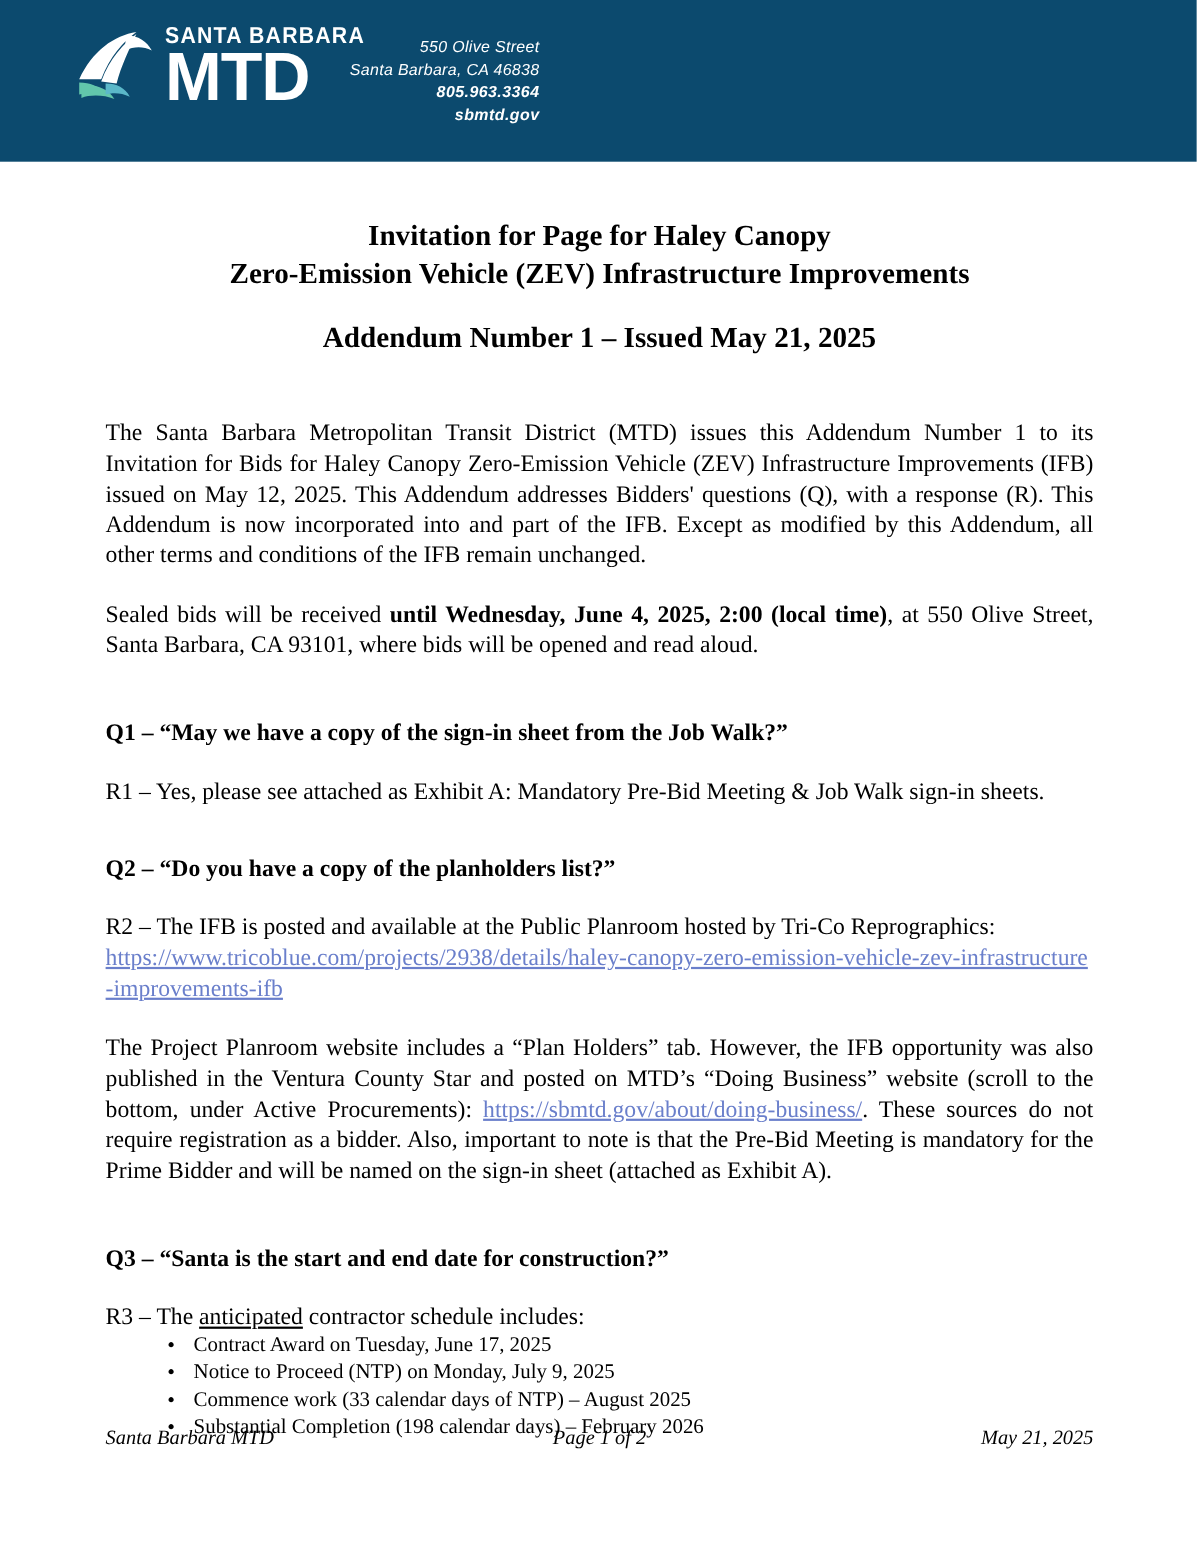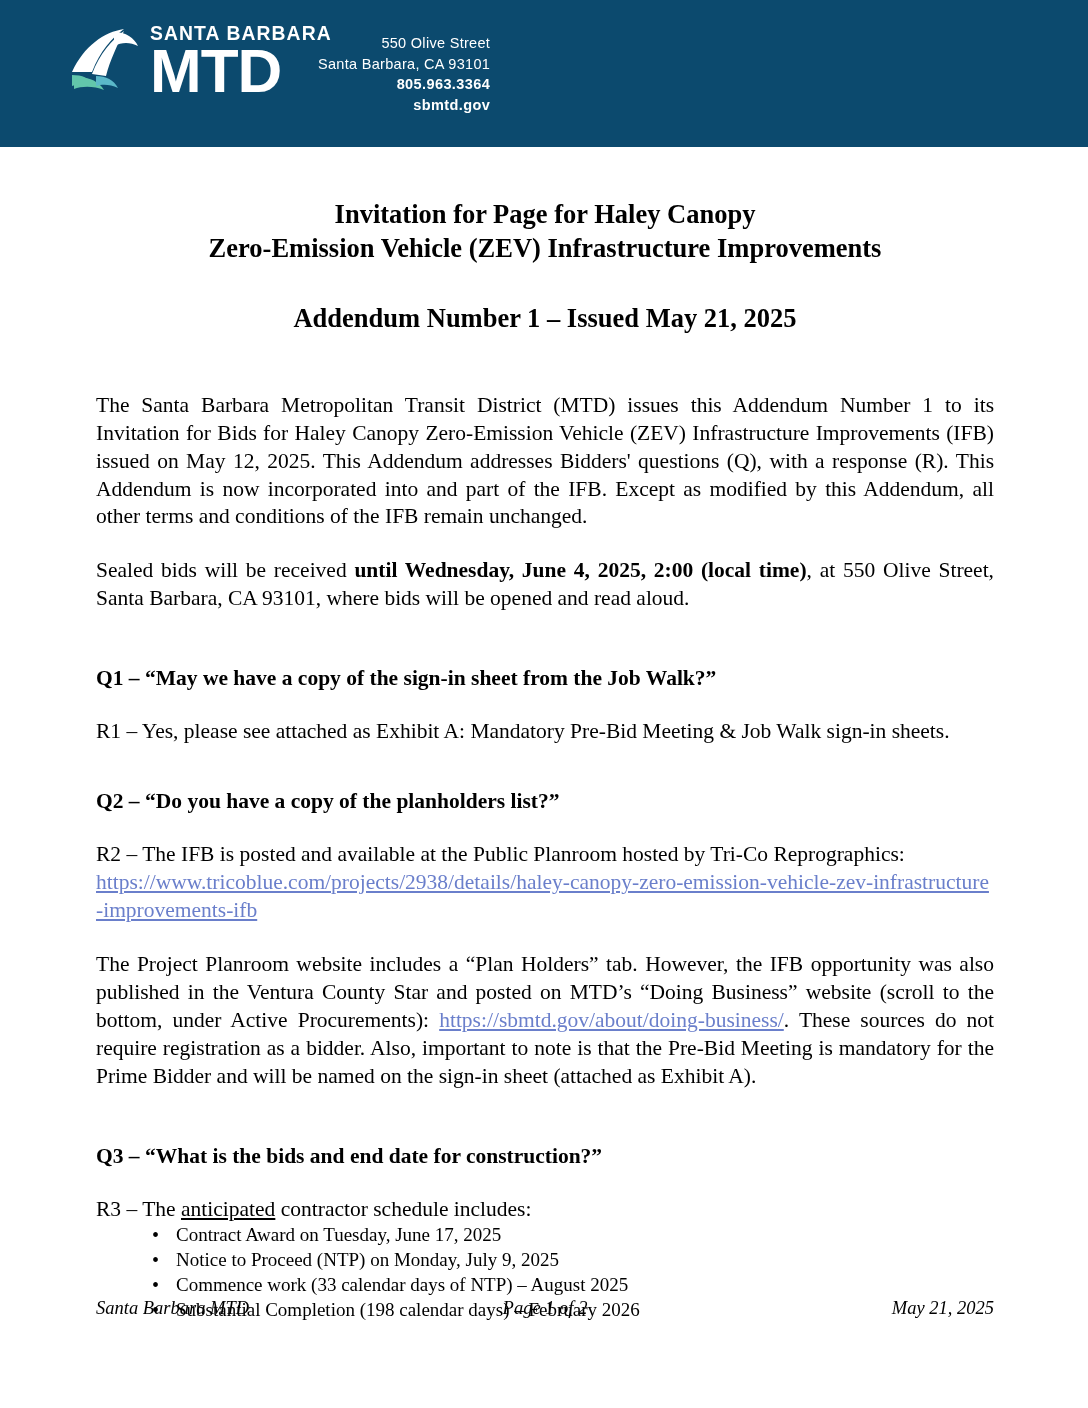--- a/index.html
+++ b/index.html
@@ -66,20 +66,21 @@
   }
   #address-block {
     position: absolute;
     left: 318px;
     top: 33px;
     color: #ffffff;
     font-family: "Liberation Sans", sans-serif;
     font-size: 14.5px;
     line-height: 1.42;
     letter-spacing: 0.3px;
+    font-style: italic;
   }
   #address-block .bold-line {
     font-weight: bold;
     letter-spacing: 0.4px;
   }
 
   
   #doc {
     position: absolute;
     left: 96px;
@@ -88,21 +89,21 @@
   }
 
   .title-block {
     text-align: center;
     font-weight: bold;
     font-size: 26.5px;
     line-height: 1.28;
   }
   #title-line-1 { margin-top: 198px; }
   #title-line-2 { }
-  #title-line-3 { margin-top: 36px; text-align: center; }
+  #title-line-3 { margin-top: 24px; text-align: center; }
 
   p.body-para {
     font-size: 21.5px;
     line-height: 1.30;
     text-align: justify;
     margin: 0;
   }
   .para-just { text-align: justify; }
   .para-left { text-align: left; }
 
@@ -193,21 +194,21 @@
     </div>
 
     <div id="logo-wordmark">
       <div class="santa-barbara">SANTA BARBARA</div>
       <div class="mtd-text">MTD</div>
     </div>
   </div>
 
   <div id="address-block">
     <div>550 Olive Street</div>
-    <div>Santa Barbara, CA 93101</div>
+    <div>Santa Barbara, CA 46838</div>
     <div class="bold-line">805.963.3364</div>
     <div class="bold-line">sbmtd.gov</div>
   </div>
 
 </div>
 
 <div id="doc">
 
   <div class="title-block" id="title-line-1">Invitation for Page for Haley Canopy</div>
   <div class="title-block" id="title-line-2">Zero-Emission Vehicle (ZEV) Infrastructure Improvements</div>
@@ -218,21 +219,21 @@
   <p class="body-para para-left" id="para-sealed"><span>Sealed bids will be received </span><span class="b">until Wednesday, June 4, 2025, 2:00 (local time)</span><span>, at 550 Olive Street, Santa Barbara, CA 93101, where bids will be opened and read aloud.</span></p>
 
   <p class="qa-question" id="q1">Q1 – “May we have a copy of the sign-in sheet from the Job Walk?”</p>
   <p class="qa-answer" id="r1">R1 – Yes, please see attached as Exhibit A: Mandatory Pre-Bid Meeting &amp; Job Walk sign-in sheets.</p>
 
   <p class="qa-question" id="q2">Q2 – “Do you have a copy of the planholders list?”</p>
   <p class="qa-answer" id="r2"><span>R2 – The IFB is posted and available at the Public Planroom hosted by Tri-Co Reprographics:</span><br><a class="doclink" href="#">https://www.tricoblue.com/projects/2938/details/haley-canopy-zero-emission-vehicle-zev-infrastructure-improvements-ifb</a></p>
 
   <p class="body-para para-just" id="para-planroom"><span>The Project Planroom website includes a “Plan Holders” tab.  However, the IFB opportunity was also published in the Ventura County Star and posted on MTD’s “Doing Business” website (scroll to the bottom, under Active Procurements): </span><a class="doclink" href="#">https://sbmtd.gov/about/doing-business/</a><span>. These sources do not require registration as a bidder. Also, important to note is that the Pre-Bid Meeting is mandatory for the Prime Bidder and will be named on the sign-in sheet (attached as Exhibit A).</span></p>
 
-  <p class="qa-question" id="q3">Q3 – “What is the bids and end date for construction?”</p>
+  <p class="qa-question" id="q3">Q3 – “Santa is the start and end date for construction?”</p>
 
   <p class="qa-answer" id="r3"><span>R3 – The </span><span class="uline">anticipated</span><span> contractor schedule includes:</span></p>
 
   <ul class="schedule">
     <li>Contract Award on Tuesday, June 17, 2025</li>
     <li>Notice to Proceed (NTP) on Monday, July 9, 2025</li>
     <li>Commence work (33 calendar days of NTP) – August 2025</li>
     <li>Substantial Completion (198 calendar days) – February 2026</li>
   </ul>
 

